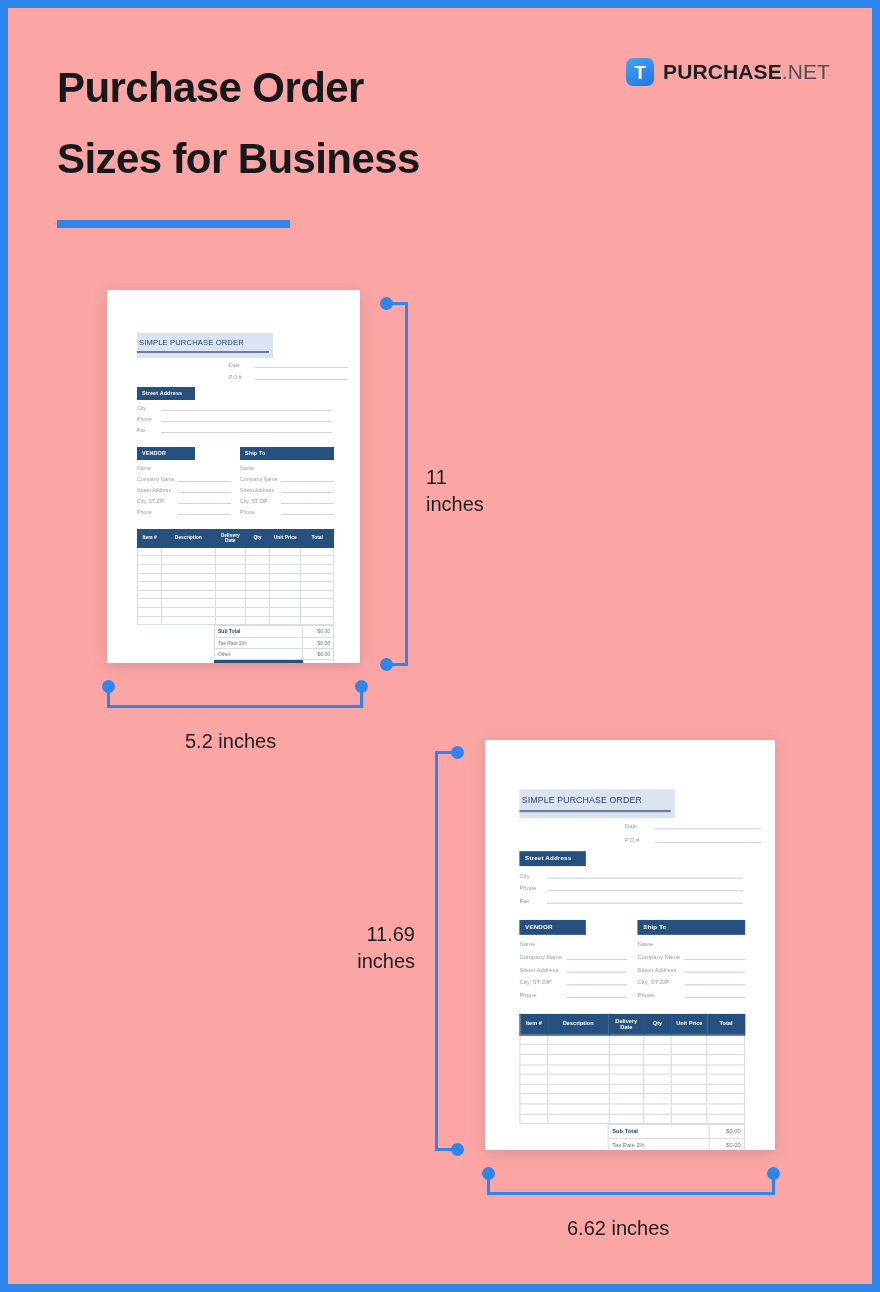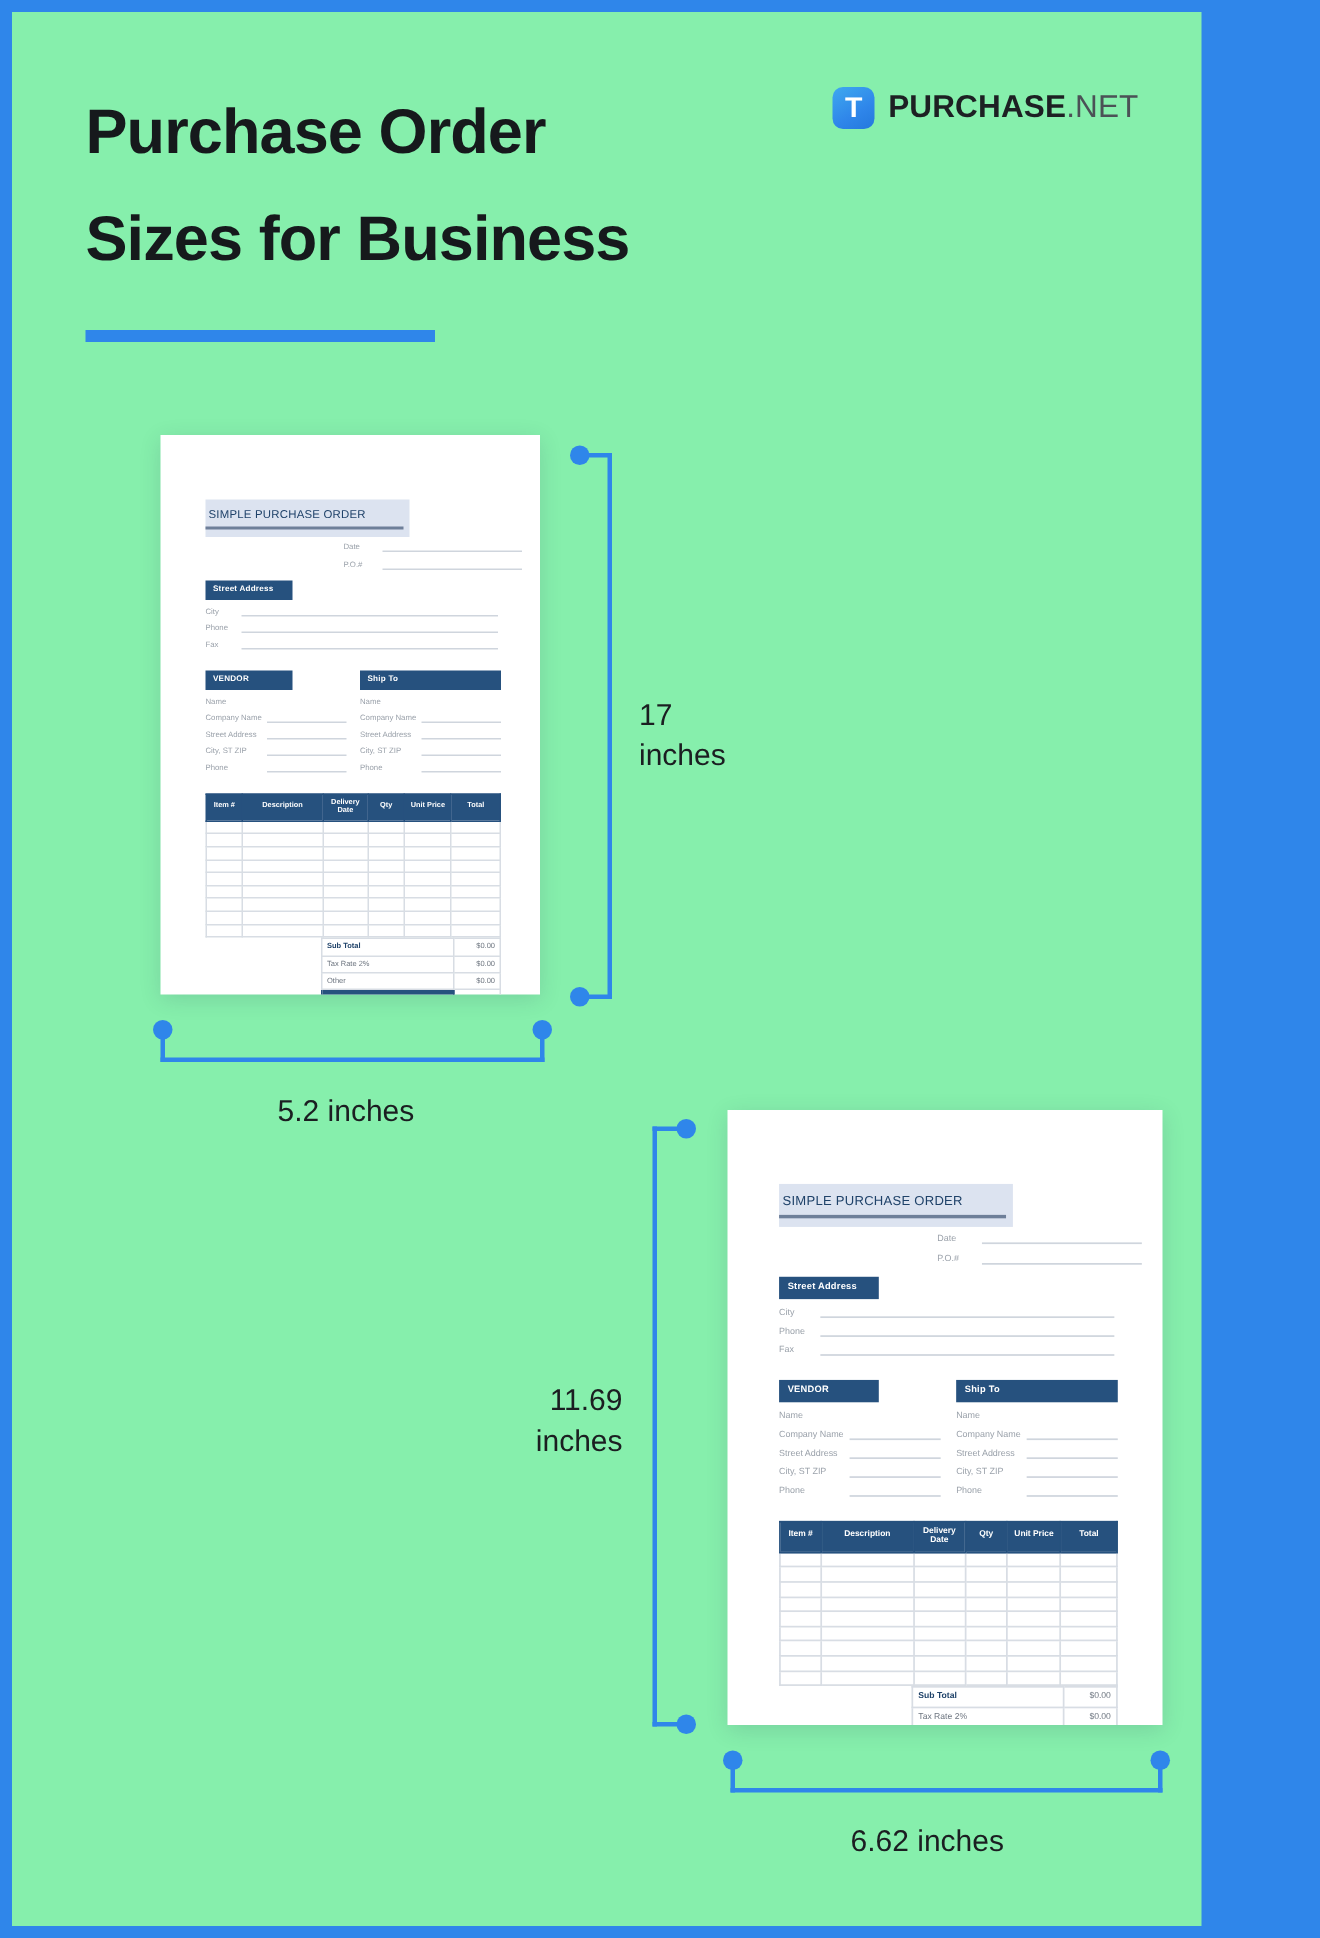--- a/index.html
+++ b/index.html
@@ -4,23 +4,23 @@
 <style>
   * { box-sizing: border-box; margin: 0; padding: 0; }
   html, body { width: 880px; height: 1292px; }
   body {
     font-family: "Liberation Sans", sans-serif;
     background: #2f86ea;
     padding: 8px;
   }
   .page {
     position: relative;
-    width: 793px;
+    width: 864px;
     height: 1276px;
-    background: #86efac;
+    background: #fca5a5;
     overflow: hidden;
   }
 
   
   .headline {
     position: absolute;
     left: 49px;
     top: 45px;
     font-size: 42px;
     font-weight: bold;
@@ -602,21 +602,21 @@
       </div>
   </div>
 
   <div class="dim" style="left:372px; top:291px; width:30px; height:370px;">
     <div class="line" style="left:6px; top:3px; width:22px; height:3px;"></div>
     <div class="line" style="left:25px; top:3px; width:3px; height:364px;"></div>
     <div class="line" style="left:6px; top:364px; width:22px; height:3px;"></div>
     <div class="dot" style="left:0; top:-2px;"></div>
     <div class="dot" style="left:0; top:359px;"></div>
   </div>
-  <div class="dim-label" style="left:418px; top:456px;">17
+  <div class="dim-label" style="left:418px; top:456px;">11
 inches</div>
 
   <div class="dim" style="left:96px; top:672px; width:265px; height:30px;">
     <div class="line" style="left:3px; top:6px; width:3px; height:22px;"></div>
     <div class="line" style="left:3px; top:25px; width:256px; height:3px;"></div>
     <div class="line" style="left:256px; top:6px; width:3px; height:22px;"></div>
     <div class="dot" style="left:-2px; top:0;"></div>
     <div class="dot" style="left:251px; top:0;"></div>
   </div>
   <div class="dim-label" style="left:177px; top:720px;">5.2 inches</div>

